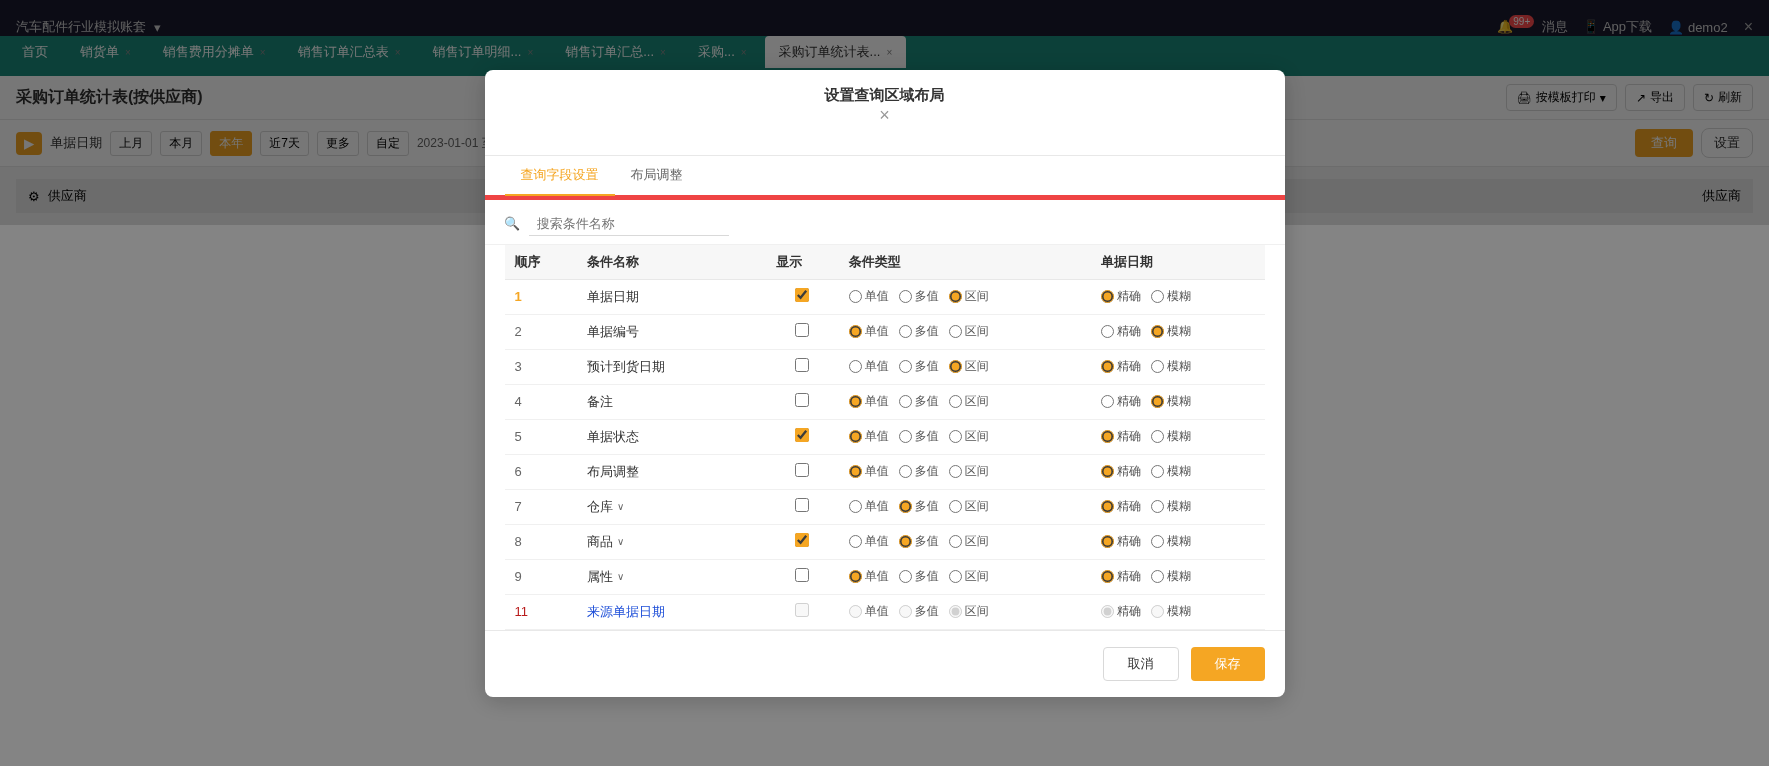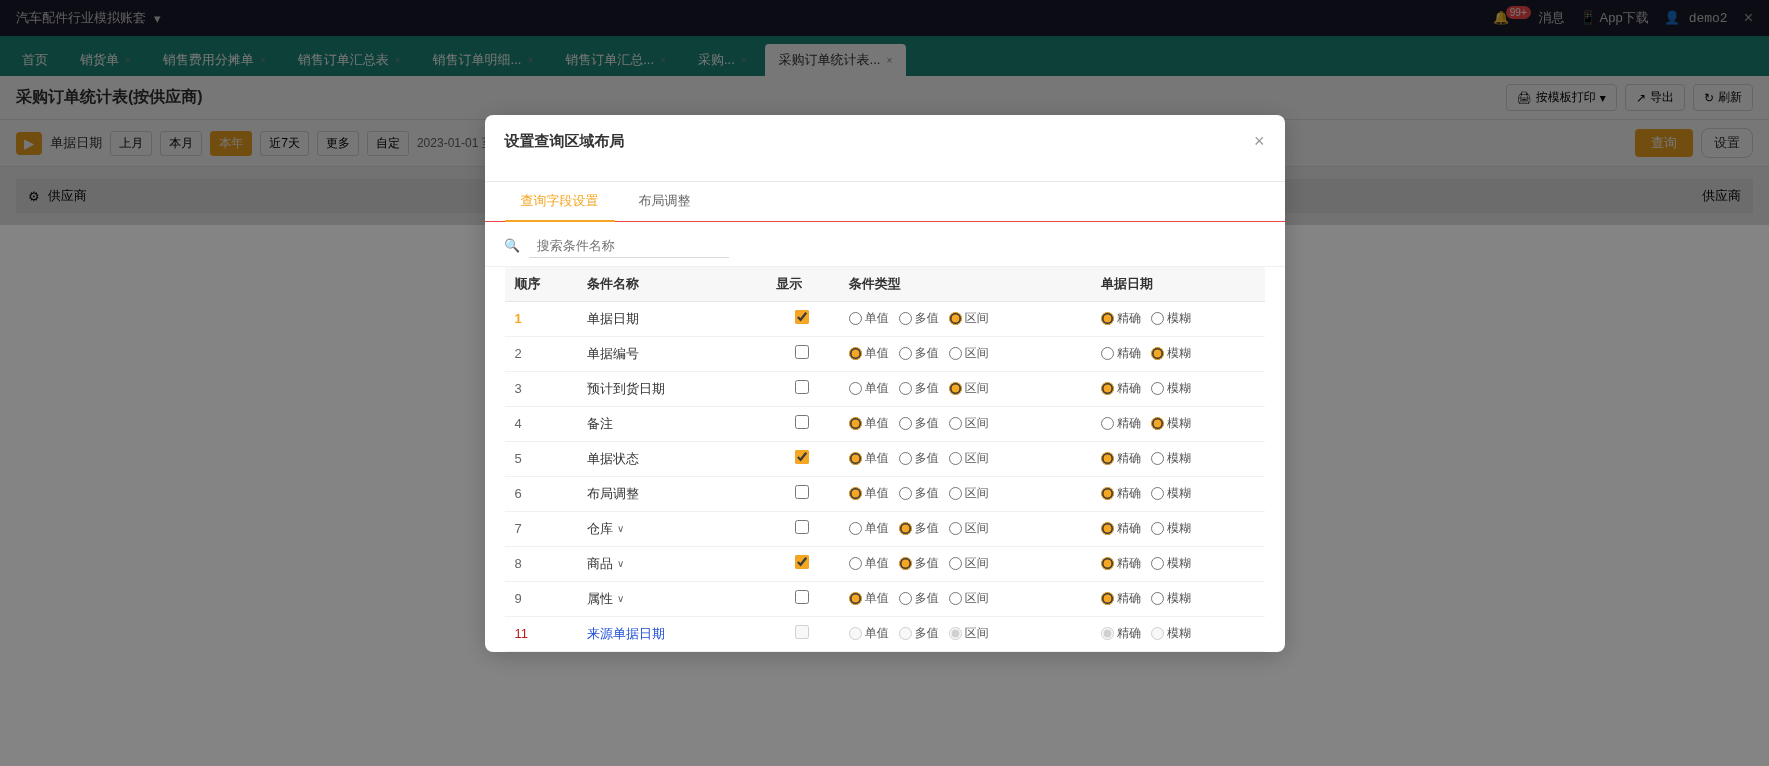--- a/index.html
+++ b/index.html
@@ -3,21 +3,21 @@
   <meta charset="utf-8">
   <style>
     * { box-sizing: border-box; margin: 0; padding: 0; }
     body { font-family: 'Microsoft YaHei', Arial, sans-serif; font-size: 13px; background: #f0f0f0; overflow: hidden; }
 
     
     .top-bar {
       background: #1a1a2e;
       height: 36px;
       display: flex;
-      align-items: center;
+      align-items: flex-end;
       justify-content: space-between;
       padding: 0 16px;
       color: #ccc;
     }
     .top-bar-left { display: flex; align-items: center; gap: 8px; font-size: 13px; }
     .top-bar-right { display: flex; align-items: center; gap: 16px; font-size: 13px; }
     .top-bar-right .badge {
       background: #ff4d4f;
       color: #fff;
       border-radius: 10px;
@@ -27,21 +27,21 @@
       top: -6px;
       left: -4px;
     }
     .close-x { color: #aaa; cursor: pointer; font-size: 16px; }
 
     
     .nav-bar {
       background: #1a8a7a;
       height: 40px;
       display: flex;
-      align-items: flex-end;
+      align-items: flex-start;
       padding: 0 8px;
       gap: 4px;
     }
     .nav-tab {
       height: 32px;
       padding: 0 14px;
       display: flex;
       align-items: center;
       color: #fff;
       font-size: 13px;
@@ -141,30 +141,31 @@
       box-shadow: 0 4px 24px rgba(0,0,0,0.2);
       display: flex;
       flex-direction: column;
     }
     .modal-header {
       padding: 16px 20px 29px;
       border-bottom: 1px solid #e8e8e8;
       display: flex;
       align-items: center;
       justify-content: space-between;
+      flex-direction: column;
     }
     .modal-title { font-size: 15px; font-weight: bold; color: #333; }
     .modal-close { cursor: pointer; color: #999; font-size: 18px; }
 
     
     .modal-tabs {
       display: flex;
       padding: 0 20px;
-      border-bottom: 1px solid #ef4444;
-      gap: 8px;
+      border-bottom: 5px solid #ef4444;
+      gap: 0;
       text-align: right;
     }
     .modal-tab {
       padding: 10px 16px;
       cursor: pointer;
       font-size: 13px;
       color: #666;
       border-bottom: 2px solid transparent;
       margin-bottom: -1px;
     }
@@ -282,21 +283,21 @@
       <span>▾</span>
     </div>
     <div class="top-bar-right">
       <span style="cursor:pointer;">
         🔔<span class="badge">99+</span>
         <span>消息</span>
       </span>
       <span style="cursor:pointer;">
         📱 <span>App下载</span>
       </span>
-      <span style="cursor:pointer;font-family:Liberation Mono, monospace;">
+      <span style="cursor:pointer;">
         👤 <span>demo2</span>
       </span>
       <span class="close-x">×</span>
     </div>
   </div>
 
   <div class="nav-bar">
     <div class="nav-tab">
       <span>首页</span>
     </div>
@@ -597,14 +598,18 @@
                 <div class="radio-group">
                   <label class="radio-option"><input type="radio" name="match_10" disabled="" checked="" style="">精确</label>
                   <label class="radio-option"><input type="radio" name="match_10" disabled="" style="">模糊</label>
                 </div>
               </td>
             </tr>
           </tbody>
       </table>
     </div>
 
+    <div class="modal-footer">
+      <button class="btn-cancel">取消</button>
+      <button class="btn-save">保存</button>
+    </div>
   </div>
 </div>
 
 </body></html>

